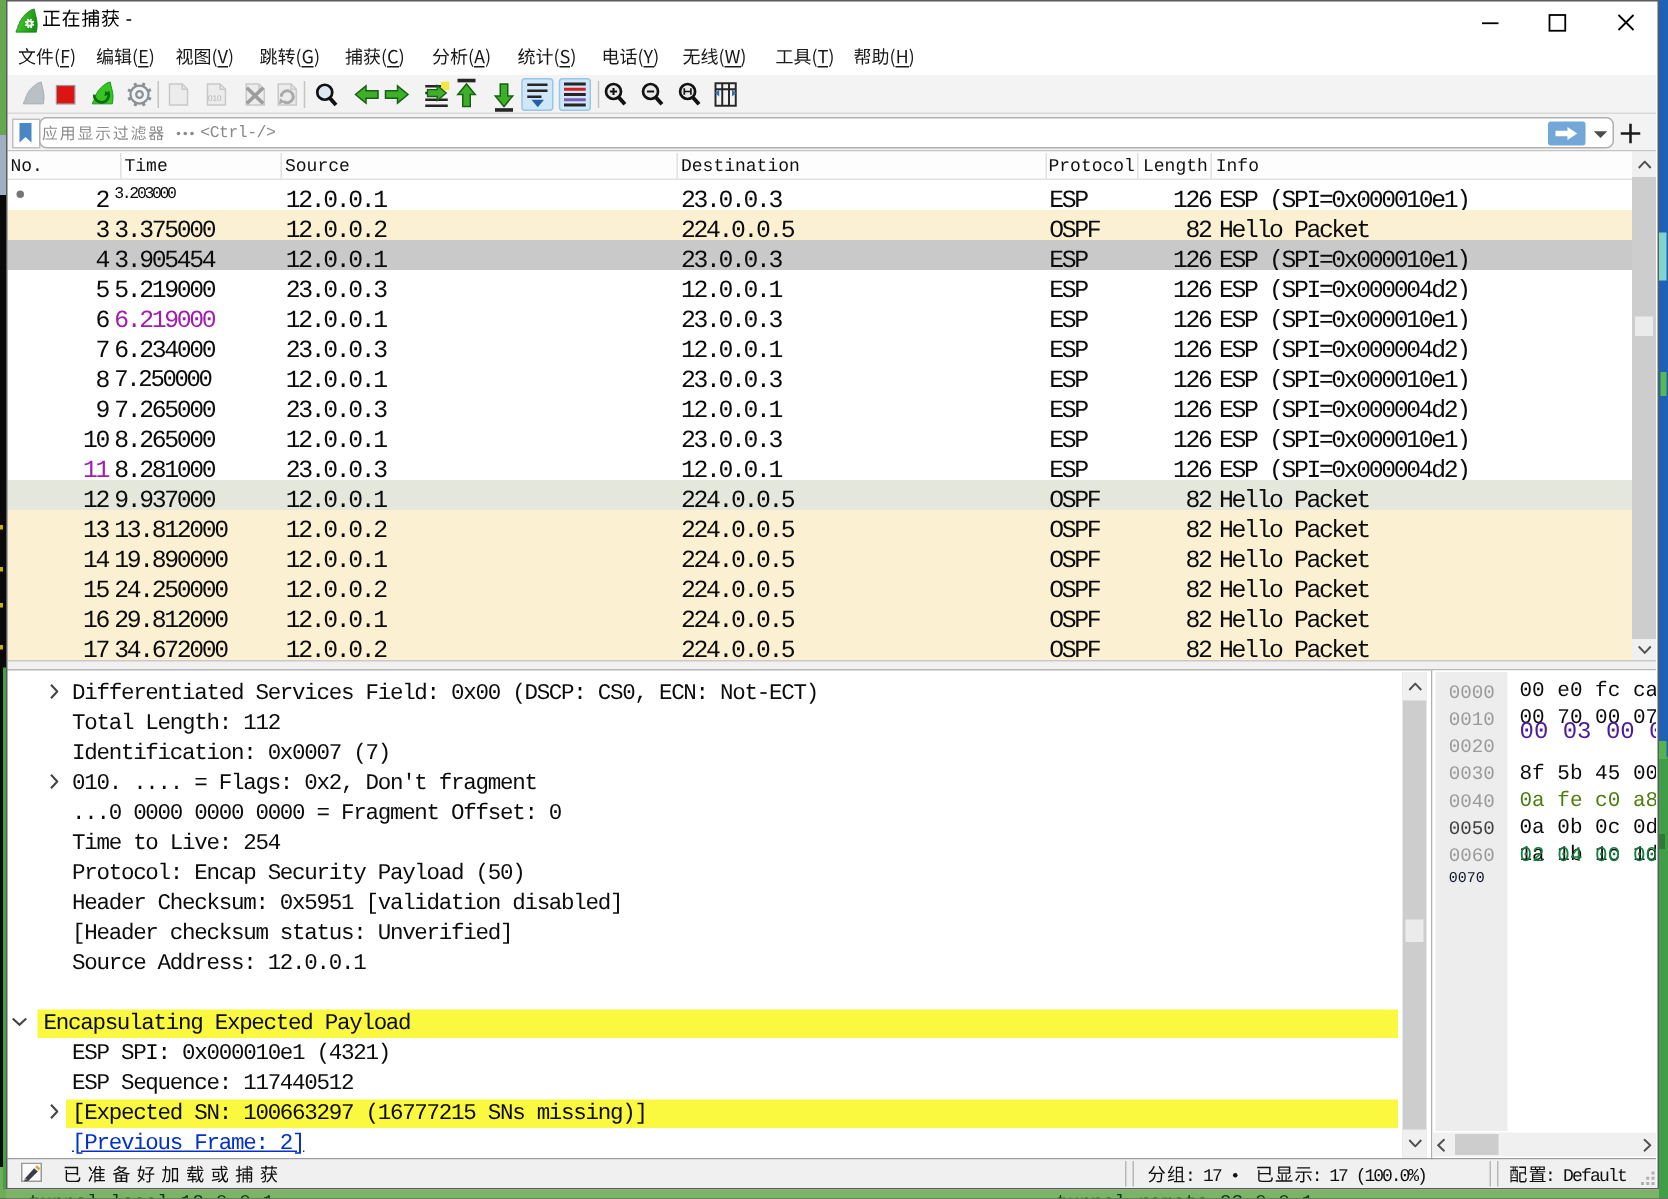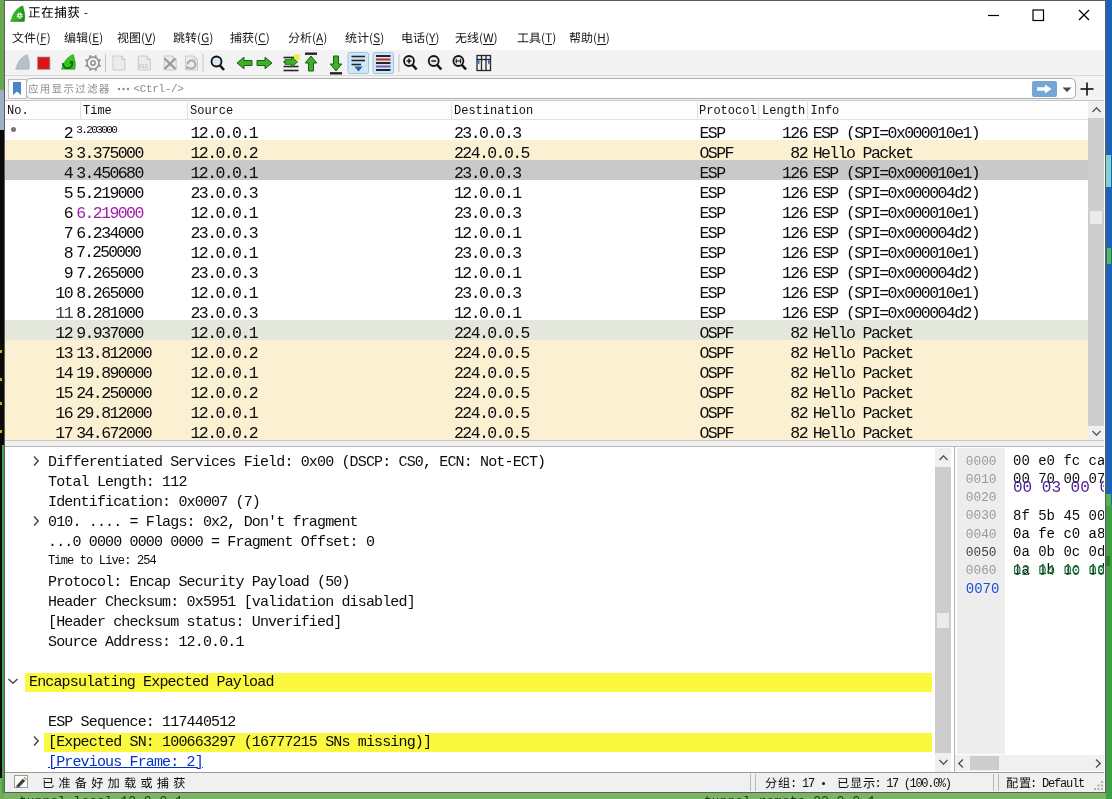--- a/index.html
+++ b/index.html
@@ -263,21 +263,21 @@
 <div class="abs" style="left:5px;top:140px;width:1083px;height:20px;background:#fbf0d2"></div>
 <div class="mono abs" style="right:1040px;top:143.5px;font-size:16.5px;letter-spacing:-1.58px;color:#0c0c0c">3</div>
 <div class="mono abs" style="left:76.2px;top:143.5px;font-size:16.5px;letter-spacing:-1.58px;color:#0c0c0c">3.375000</div>
 <div class="mono abs" style="left:190.5px;top:143.5px;font-size:16.5px;letter-spacing:-1.58px;color:#0c0c0c">12.0.0.2</div>
 <div class="mono abs" style="left:454px;top:143.5px;font-size:16.5px;letter-spacing:-1.58px;color:#0c0c0c">224.0.0.5</div>
 <div class="mono abs" style="left:699.5px;top:143.5px;font-size:16.5px;letter-spacing:-1.58px;color:#0c0c0c">OSPF</div>
 <div class="mono abs" style="right:305px;top:143.5px;font-size:16.5px;letter-spacing:-1.58px;color:#0c0c0c">82</div>
 <div class="mono abs" style="left:812.7px;top:143.5px;font-size:16.5px;letter-spacing:-1.58px;color:#0c0c0c">Hello Packet</div>
 <div class="abs" style="left:5px;top:160px;width:1083px;height:20px;background:#c9c9c9"></div>
 <div class="mono abs" style="right:1040px;top:163.5px;font-size:16.5px;letter-spacing:-1.58px;color:#0c0c0c">4</div>
-<div class="mono abs" style="left:76.2px;top:163.5px;font-size:16.5px;letter-spacing:-1.58px;color:#0c0c0c">3.450680</div>
+<div class="mono abs" style="left:76.2px;top:163.5px;font-size:16.5px;letter-spacing:-1.58px;color:#0c0c0c">3.905454</div>
 <div class="mono abs" style="left:190.5px;top:163.5px;font-size:16.5px;letter-spacing:-1.58px;color:#0c0c0c">12.0.0.1</div>
 <div class="mono abs" style="left:454px;top:163.5px;font-size:16.5px;letter-spacing:-1.58px;color:#0c0c0c">23.0.0.3</div>
 <div class="mono abs" style="left:699.5px;top:163.5px;font-size:16.5px;letter-spacing:-1.58px;color:#0c0c0c">ESP</div>
 <div class="mono abs" style="right:305px;top:163.5px;font-size:16.5px;letter-spacing:-1.58px;color:#0c0c0c">126</div>
 <div class="mono abs" style="left:812.7px;top:163.5px;font-size:16.5px;letter-spacing:-1.58px;color:#0c0c0c">ESP (SPI=0x000010e1)</div>
 <div class="abs" style="left:5px;top:180px;width:1083px;height:20px;background:#ffffff"></div>
 <div class="mono abs" style="right:1040px;top:183.5px;font-size:16.5px;letter-spacing:-1.58px;color:#0c0c0c">5</div>
 <div class="mono abs" style="left:76.2px;top:183.5px;font-size:16.5px;letter-spacing:-1.58px;color:#0c0c0c">5.219000</div>
 <div class="mono abs" style="left:190.5px;top:183.5px;font-size:16.5px;letter-spacing:-1.58px;color:#0c0c0c">23.0.0.3</div>
 <div class="mono abs" style="left:454px;top:183.5px;font-size:16.5px;letter-spacing:-1.58px;color:#0c0c0c">12.0.0.1</div>
@@ -318,21 +318,21 @@
 <div class="mono abs" style="left:812.7px;top:263.5px;font-size:16.5px;letter-spacing:-1.58px;color:#0c0c0c">ESP (SPI=0x000004d2)</div>
 <div class="abs" style="left:5px;top:280px;width:1083px;height:20px;background:#ffffff"></div>
 <div class="mono abs" style="right:1040px;top:283.5px;font-size:16.5px;letter-spacing:-1.58px;color:#0c0c0c">10</div>
 <div class="mono abs" style="left:76.2px;top:283.5px;font-size:16.5px;letter-spacing:-1.58px;color:#0c0c0c">8.265000</div>
 <div class="mono abs" style="left:190.5px;top:283.5px;font-size:16.5px;letter-spacing:-1.58px;color:#0c0c0c">12.0.0.1</div>
 <div class="mono abs" style="left:454px;top:283.5px;font-size:16.5px;letter-spacing:-1.58px;color:#0c0c0c">23.0.0.3</div>
 <div class="mono abs" style="left:699.5px;top:283.5px;font-size:16.5px;letter-spacing:-1.58px;color:#0c0c0c">ESP</div>
 <div class="mono abs" style="right:305px;top:283.5px;font-size:16.5px;letter-spacing:-1.58px;color:#0c0c0c">126</div>
 <div class="mono abs" style="left:812.7px;top:283.5px;font-size:16.5px;letter-spacing:-1.58px;color:#0c0c0c">ESP (SPI=0x000010e1)</div>
 <div class="abs" style="left:5px;top:300px;width:1083px;height:20px;background:#ffffff"></div>
-<div class="mono abs" style="right:1040px;top:303.5px;font-size:16.5px;letter-spacing:-1.58px;color:#404040">11</div>
+<div class="mono abs" style="right:1040px;top:303.5px;font-size:16.5px;letter-spacing:-1.58px;color:#a21caf">11</div>
 <div class="mono abs" style="left:76.2px;top:303.5px;font-size:16.5px;letter-spacing:-1.58px;color:#0c0c0c">8.281000</div>
 <div class="mono abs" style="left:190.5px;top:303.5px;font-size:16.5px;letter-spacing:-1.58px;color:#0c0c0c">23.0.0.3</div>
 <div class="mono abs" style="left:454px;top:303.5px;font-size:16.5px;letter-spacing:-1.58px;color:#0c0c0c">12.0.0.1</div>
 <div class="mono abs" style="left:699.5px;top:303.5px;font-size:16.5px;letter-spacing:-1.58px;color:#0c0c0c">ESP</div>
 <div class="mono abs" style="right:305px;top:303.5px;font-size:16.5px;letter-spacing:-1.58px;color:#0c0c0c">126</div>
 <div class="mono abs" style="left:812.7px;top:303.5px;font-size:16.5px;letter-spacing:-1.58px;color:#0c0c0c">ESP (SPI=0x000004d2)</div>
 <div class="abs" style="left:5px;top:320px;width:1083px;height:20px;background:#e4e7db"></div>
 <div class="mono abs" style="right:1040px;top:323.5px;font-size:16.5px;letter-spacing:-1.58px;color:#0c0c0c">12</div>
 <div class="mono abs" style="left:76.2px;top:323.5px;font-size:16.5px;letter-spacing:-1.58px;color:#0c0c0c">9.937000</div>
 <div class="mono abs" style="left:190.5px;top:323.5px;font-size:16.5px;letter-spacing:-1.58px;color:#0c0c0c">12.0.0.1</div>
@@ -396,30 +396,31 @@
       <path d="M1 0.5 L5.2 5 L1 9.5" fill="none" stroke="#444" stroke-width="1.4"></path>
     </svg>
 <div class="mono abs" style="left:48px;top:454px;font-size:15px;letter-spacing:-0.85px;color:#0c0c0c">Differentiated Services Field: 0x00 (DSCP: CS0, ECN: Not-ECT)</div>
 <div class="mono abs" style="left:48px;top:474px;font-size:15px;letter-spacing:-0.85px;color:#0c0c0c">Total Length: 112</div>
 <div class="mono abs" style="left:48px;top:494px;font-size:15px;letter-spacing:-0.85px;color:#0c0c0c">Identification: 0x0007 (7)</div>
 <svg class="abs" style="left:33px;top:516px" width="6" height="10" viewBox="0 0 6 10">
       <path d="M1 0.5 L5.2 5 L1 9.5" fill="none" stroke="#444" stroke-width="1.4"></path>
     </svg>
 <div class="mono abs" style="left:48px;top:514px;font-size:15px;letter-spacing:-0.85px;color:#0c0c0c">010. .... = Flags: 0x2, Don't fragment</div>
 <div class="mono abs" style="left:48px;top:534px;font-size:15px;letter-spacing:-0.85px;color:#0c0c0c">...0 0000 0000 0000 = Fragment Offset: 0</div>
-<div class="mono abs" style="left:48px;top:554px;font-size:12px;letter-spacing:-0.85px;color:#0c0c0c">Time to Live: 254</div>
+<div class="mono abs" style="left:48px;top:554px;font-size:15px;letter-spacing:-0.85px;color:#0c0c0c">Time to Live: 254</div>
 <div class="mono abs" style="left:48px;top:574px;font-size:15px;letter-spacing:-0.85px;color:#0c0c0c">Protocol: Encap Security Payload (50)</div>
 <div class="mono abs" style="left:48px;top:594px;font-size:15px;letter-spacing:-0.85px;color:#0c0c0c">Header Checksum: 0x5951 [validation disabled]</div>
 <div class="mono abs" style="left:48px;top:614px;font-size:15px;letter-spacing:-0.85px;color:#0c0c0c">[Header checksum status: Unverified]</div>
 <div class="mono abs" style="left:48px;top:634px;font-size:15px;letter-spacing:-0.85px;color:#0c0c0c">Source Address: 12.0.0.1</div>
 <div class="abs" style="left:25px;top:673px;width:907px;height:19px;background:#fbf840"></div>
 <svg class="abs" style="left:8px;top:678px" width="10" height="6" viewBox="0 0 10 6">
       <path d="M0.5 1 L5 5.2 L9.5 1" fill="none" stroke="#444" stroke-width="1.4"></path>
     </svg>
 <div class="mono abs" style="left:29px;top:674px;font-size:15px;letter-spacing:-0.85px;color:#0c0c0c">Encapsulating Expected Payload</div>
+<div class="mono abs" style="left:48px;top:694px;font-size:15px;letter-spacing:-0.85px;color:#0c0c0c">ESP SPI: 0x000010e1 (4321)</div>
 <div class="mono abs" style="left:48px;top:714px;font-size:15px;letter-spacing:-0.85px;color:#0c0c0c">ESP Sequence: 117440512</div>
 <div class="abs" style="left:44px;top:733px;width:888px;height:19px;background:#fbf840"></div>
 <svg class="abs" style="left:33px;top:736px" width="6" height="10" viewBox="0 0 6 10">
       <path d="M1 0.5 L5.2 5 L1 9.5" fill="none" stroke="#444" stroke-width="1.4"></path>
     </svg>
 <div class="mono abs" style="left:48px;top:734px;font-size:15px;letter-spacing:-0.85px;color:#0c0c0c">[Expected SN: 100663297 (16777215 SNs missing)]</div>
 <div class="mono abs" style="left:48px;top:754px;font-size:15px;letter-spacing:-0.85px;color:#0432c8"><u>[Previous Frame: 2]</u></div>
 <div class="abs" style="left:935px;top:448px;width:16px;height:324px;background:#cdcdcd"></div>
 <div class="abs" style="left:935px;top:448px;width:16px;height:19px;background:#f0f0f0"></div>
 <svg class="abs" style="left:939px;top:455px" width="9" height="6" viewBox="0 0 9 6">
@@ -435,26 +436,26 @@
 <div class="abs" style="left:957px;top:448px;width:48px;height:306px;background:#ededed"></div>
 <div class="mono abs" style="left:965.8px;top:453.8px;font-size:12.8px;color:#9a9a9a">0000</div>
 <div class="mono abs" style="left:1013px;top:453.0px;font-size:14px;color:#0c0c0c;width:91px;overflow:hidden">00 e0 fc ca</div>
 <div class="mono abs" style="left:965.8px;top:472.0px;font-size:12.8px;color:#9a9a9a">0010</div>
 <div class="mono abs" style="left:1013px;top:471.2px;font-size:14px;color:#0c0c0c;width:91px;overflow:hidden">00 70 00 07</div>
 <div class="mono abs" style="left:965.8px;top:490.2px;font-size:12.8px;color:#9a9a9a">0020</div>
 <div class="mono abs" style="left:1013px;top:479px;font-size:16px;color:#4c1d95;width:91px;overflow:hidden">00 03 00 00</div>
 <div class="mono abs" style="left:965.8px;top:508.4px;font-size:12.8px;color:#9a9a9a">0030</div>
 <div class="mono abs" style="left:1013px;top:507.6px;font-size:14px;color:#0c0c0c;width:91px;overflow:hidden">8f 5b 45 00</div>
 <div class="mono abs" style="left:965.8px;top:526.6px;font-size:12.8px;color:#9a9a9a">0040</div>
-<div class="mono abs" style="left:1013px;top:525.8px;font-size:14px;color:#000000;width:91px;overflow:hidden">0a fe c0 a8</div>
+<div class="mono abs" style="left:1013px;top:525.8px;font-size:14px;color:#4d7c0f;width:91px;overflow:hidden">0a fe c0 a8</div>
 <div class="mono abs" style="left:965.8px;top:544.8px;font-size:12.8px;color:#404040">0050</div>
 <div class="mono abs" style="left:1013px;top:544.0px;font-size:14px;color:#0c0c0c;width:91px;overflow:hidden">0a 0b 0c 0d</div>
 <div class="mono abs" style="left:965.8px;top:563.0px;font-size:12.8px;color:#9a9a9a">0060</div>
 <div class="mono abs" style="left:1013px;top:562.2px;font-size:14px;color:#0c0c0c;width:91px;overflow:hidden">1a 1b 1c 1d</div>
-<div class="mono abs" style="left:965.8px;top:581.2px;font-size:14px;color:#1d4ed8">0070</div>
+<div class="mono abs" style="left:965.8px;top:581.2px;font-size:10px;color:#0f172a">0070</div>
 <div class="mono abs" style="left:1013px;top:563px;font-size:14px;color:#15803d;width:91px;overflow:hidden">02 04 00 00</div>
 <div class="abs" style="left:955px;top:755px;width:149px;height:16px;background:#f0f0f0"></div>
 <svg class="abs" style="left:958px;top:759px" width="6" height="9" viewBox="0 0 6 9">
       <path d="M5 0.5 L0.8 4.5 L5 8.5" fill="none" stroke="#505050" stroke-width="1.3"></path>
     </svg>
 <svg class="abs" style="left:1095px;top:759px" width="6" height="9" viewBox="0 0 6 9">
       <path d="M1 0.5 L5.2 4.5 L1 8.5" fill="none" stroke="#505050" stroke-width="1.3"></path>
     </svg>
 <div class="abs" style="left:970px;top:756px;width:29px;height:14px;background:#cdcdcd"></div>
 <div class="abs" style="left:5px;top:772px;width:1099px;height:1px;background:#9b9b9b"></div>

